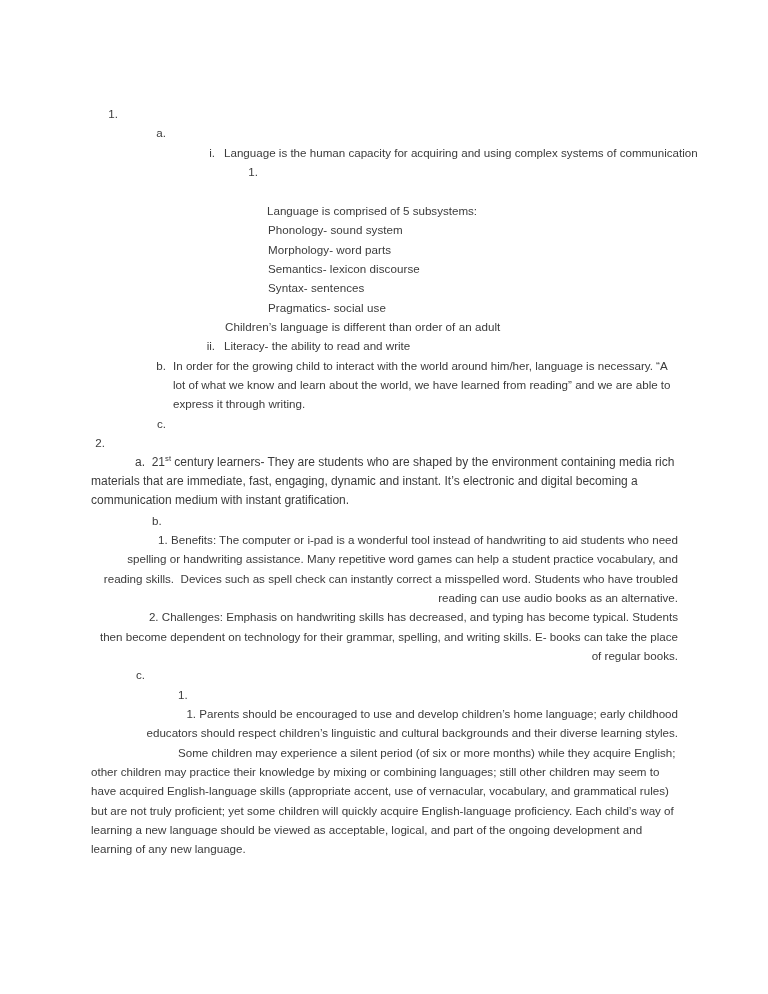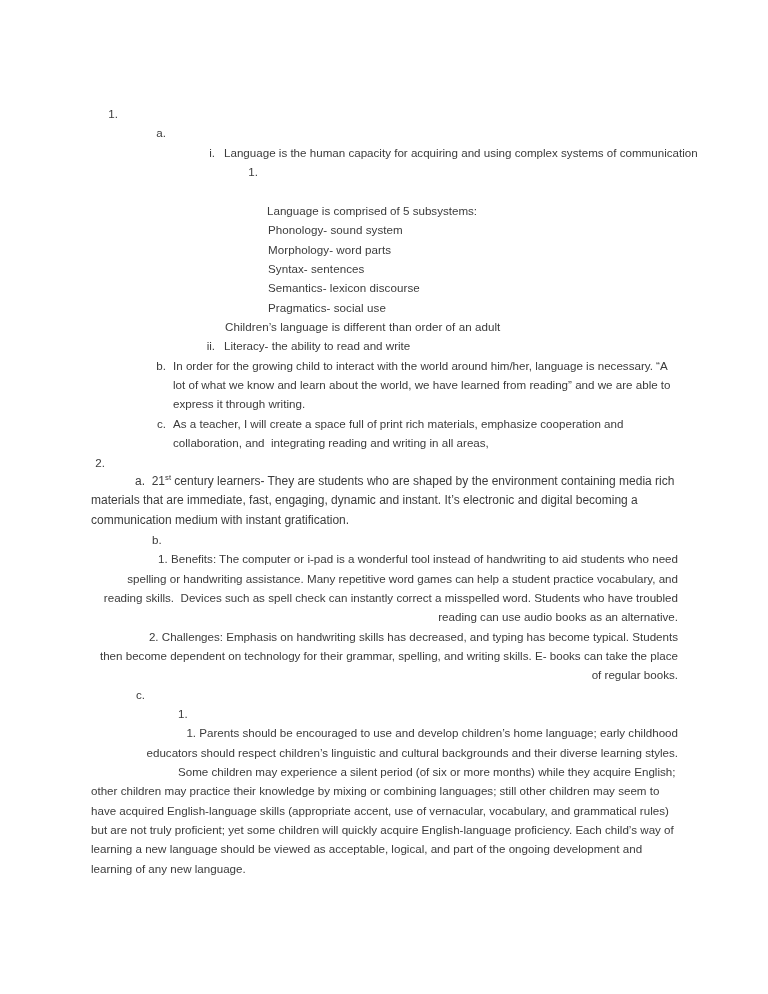--- a/index.html
+++ b/index.html
@@ -143,39 +143,38 @@
       <span class="txt">Language is the human capacity for acquiring and using complex systems of communication</span>
     </div>
 
     <div class="item lvl4">
       <span class="marker">1.</span>
       <span class="txt">Language is comprised of 5 subsystems:</span>
     </div>
 
     <div class="line at-268">Phonology- sound system</div>
     <div class="line at-268">Morphology- word parts</div>
+    <div class="line at-268">Semantics- lexicon discourse</div>
     <div class="line at-268">Syntax- sentences</div>
-    <div class="line at-268">Semantics- lexicon discourse</div>
     <div class="line at-268">Pragmatics- social use</div>
 
     <div class="line at-225">Children’s language is different than order of an adult</div>
 
     <div class="item lvl3">
       <span class="marker">ii.</span>
       <span class="txt">Literacy- the ability to read and write</span>
     </div>
 
     <div class="item lvl2">
       <span class="marker">b.</span>
       <span class="txt" style="max-width:508px;">In order for the growing child to interact with the world around him/her, language is necessary. “A lot of what we know and learn about the world, we have learned from reading” and we are able to express it through writing.</span>
     </div>
 
     <div class="item lvl2">
       <span class="marker">c.</span>
-      <span class="txt" style="max-width:508px;">As a teacher, I will create a space full of print rich materials, emphasize cooperation and collaboration, and  integrating reading and writing in all areas,</span>
     </div>
 
     <div class="item lvl1" style="margin-left:91px;">
       <span class="marker">2.</span>
       <span class="txt"></span>
     </div>
 
     <div class="para-marker"><span>a.</span><span>&nbsp; </span><span>21</span><sup>st</sup><span> century learners- They are students who are shaped by the environment containing media rich materials that are immediate, fast, engaging, dynamic and instant. It’s electronic and digital becoming a communication medium with instant gratification.</span></div>
 
     <div class="solo x152">b.</div>

